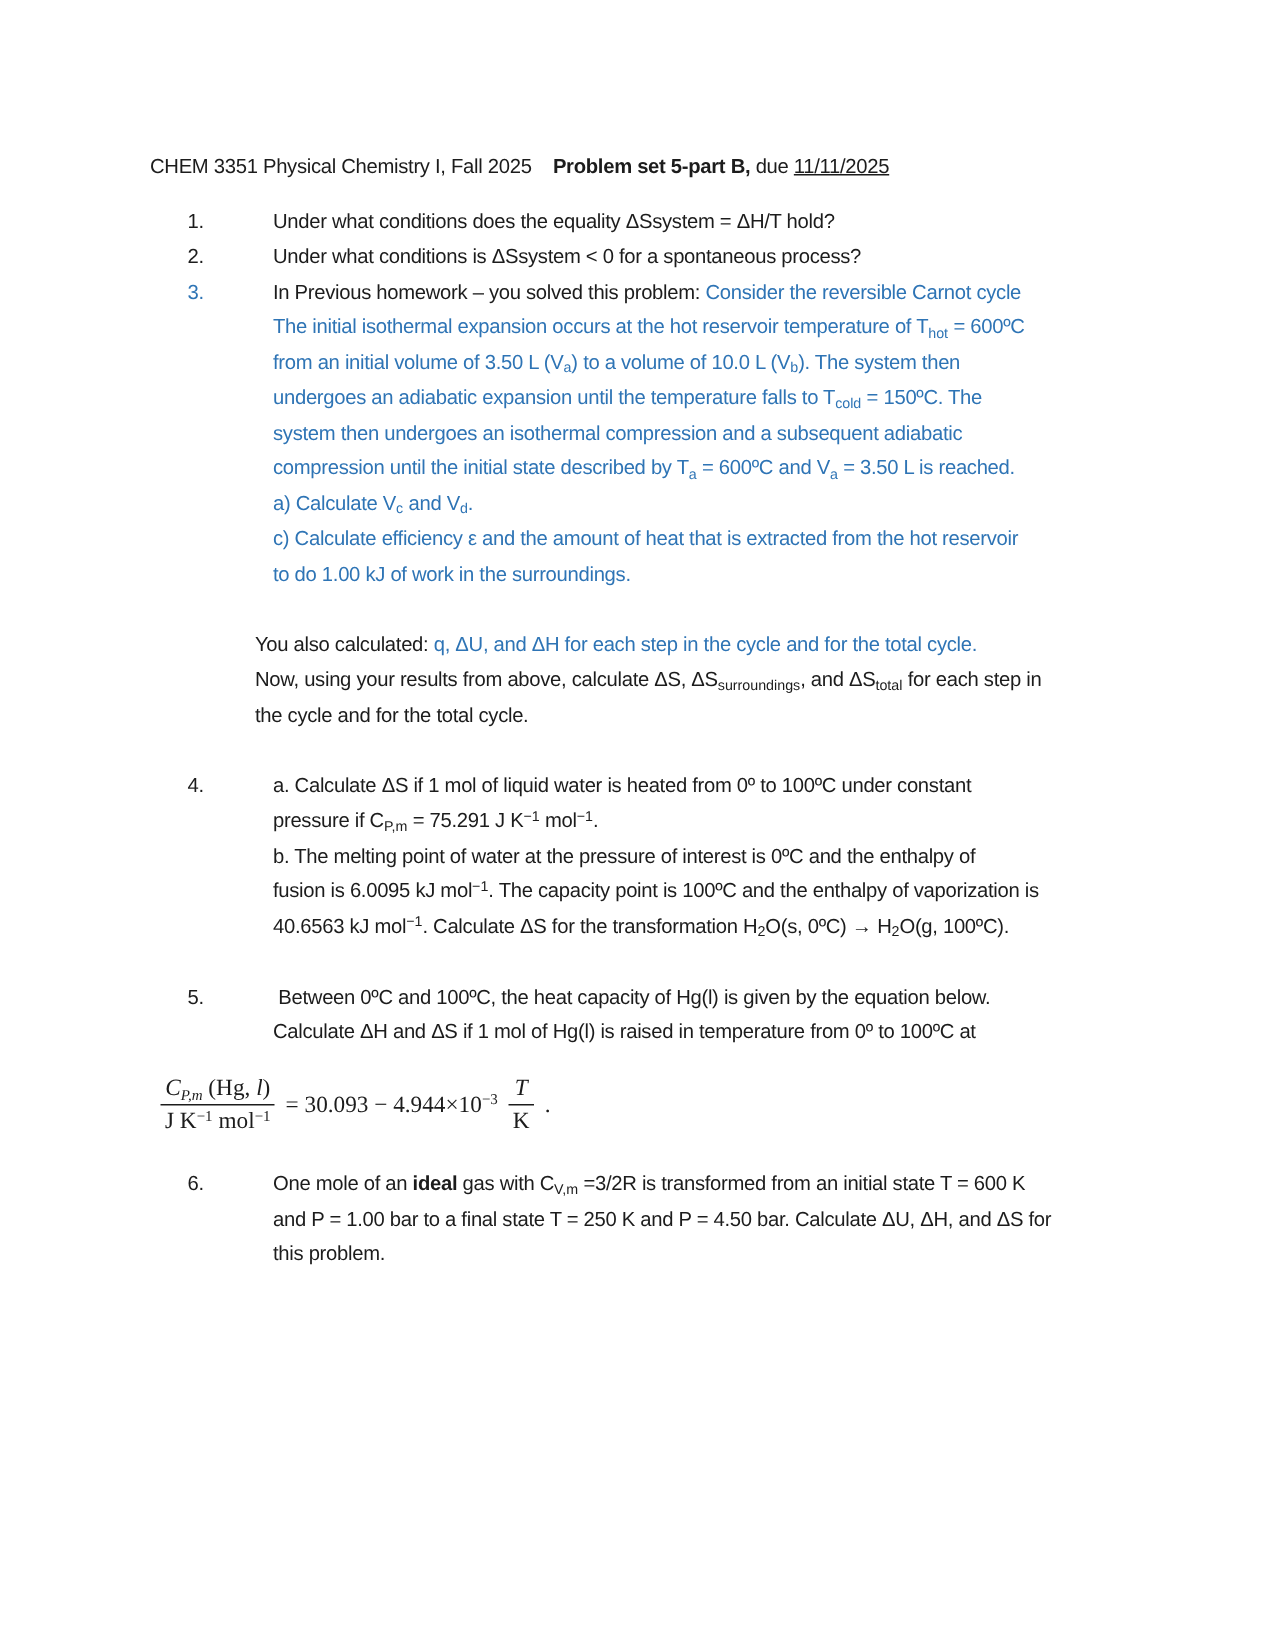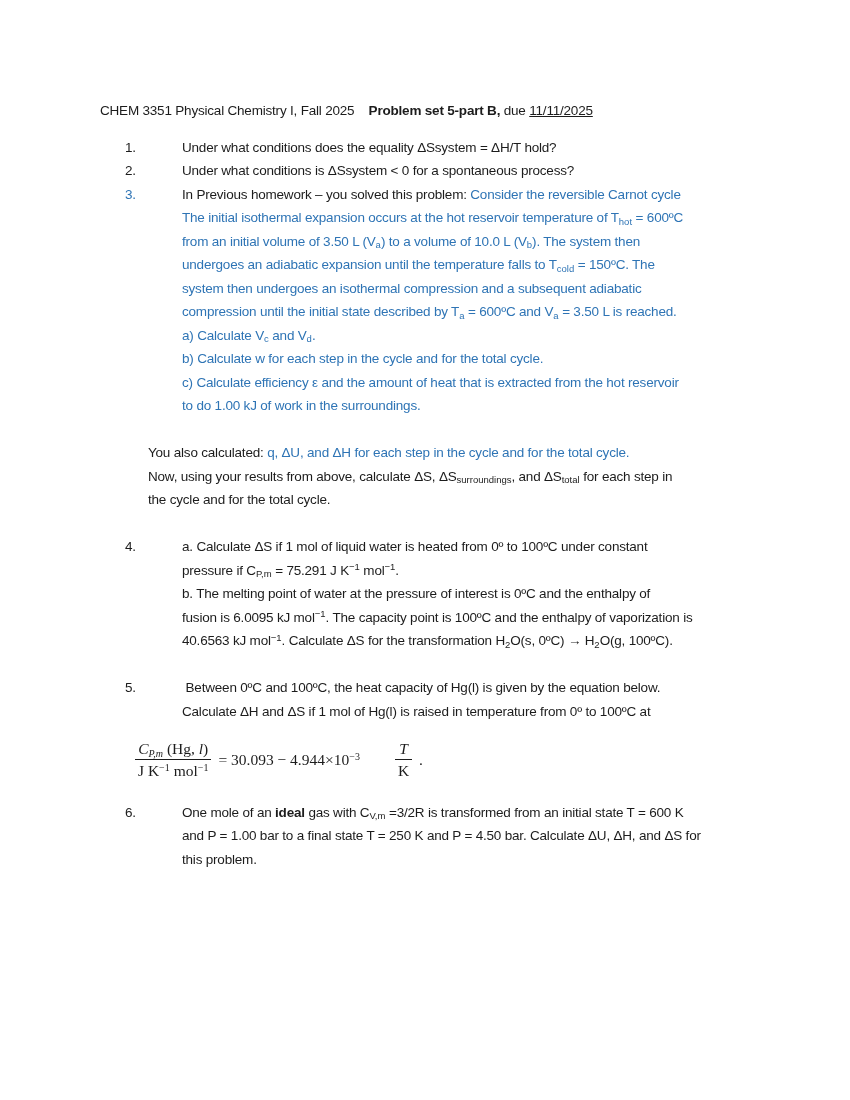--- a/index.html
+++ b/index.html
@@ -21,40 +21,40 @@
     letter-spacing: -0.2px;
     line-height: 23.5px;
     color: var(--text);
   }
   .header { margin-bottom: 13px; white-space: pre; }
   .line { white-space: pre; height: 23.5px; }
   .spacer { height: 23.5px; }
   .list-item { display: flex; align-items: flex-start; }
   .num { flex: 0 0 auto; margin-left: 25px; width: 26px; white-space: pre; }
   .content { flex: 1 1 auto; min-width: 0; margin-left: 31px; }
-  .paragraph { margin-left: 48px; }
+  .paragraph { margin-left: 70px; }
   .blue { color: var(--blue); }
   .bold { font-weight: 700; }
   .underline { text-decoration: underline; }
   .italic { font-style: italic; }
   .sub { font-size: 9.5px; position: relative; top: 2.5px; letter-spacing: 0; }
   .sup { font-size: 9.5px; position: relative; top: -4.5px; letter-spacing: 0; }
   .equation {
     display: flex;
     align-items: center;
     gap: 7px;
     margin: 16px 0 20px 7px;
     font-family: "Liberation Serif", "DejaVu Serif", serif;
     font-size: 15.5px;
     line-height: 1.25;
     letter-spacing: 0;
     white-space: pre;
     color: var(--text);
   }
-  .frac { display: inline-flex; flex-direction: column; align-items: center; margin-left: 28px; }
+  .frac { display: inline-flex; flex-direction: column; align-items: center; }
   .frac .fnum { padding: 0 3px 1px 3px; }
   .frac .fden { border-top: 1.3px solid currentColor; padding: 1px 3px 0 3px; }
   .equation .sup { font-size: 10px; top: -5px; }
   .equation .sub { font-size: 10px; top: 3px; }
   .eq-tail { align-self: center; }
 </style>
 </head>
 <body>
 
 <div class="page">
@@ -75,21 +75,20 @@
       <div class="list-item">
         <div class="num blue">3.</div>
         <div class="content">
           <div class="line"><span>In Previous homework – you solved this problem: </span><span class="blue">Consider the reversible Carnot cycle</span></div>
           <div class="line"><span class="blue">The initial isothermal expansion occurs at the hot reservoir temperature of T</span><span class="blue sub">hot</span><span class="blue"> = 600ºC</span></div>
           <div class="line"><span class="blue">from an initial volume of 3.50 L (V</span><span class="blue sub">a</span><span class="blue">) to a volume of 10.0 L (V</span><span class="blue sub">b</span><span class="blue">). The system then</span></div>
           <div class="line"><span class="blue">undergoes an adiabatic expansion until the temperature falls to T</span><span class="blue sub">cold</span><span class="blue"> = 150ºC. The</span></div>
           <div class="line"><span class="blue">system then undergoes an isothermal compression and a subsequent adiabatic</span></div>
           <div class="line"><span class="blue">compression until the initial state described by T</span><span class="blue sub">a</span><span class="blue"> = 600ºC and V</span><span class="blue sub">a</span><span class="blue"> = 3.50 L is reached.</span></div>
           <div class="line"><span class="blue">a) Calculate V</span><span class="blue sub">c</span><span class="blue"> and V</span><span class="blue sub">d</span><span class="blue">.</span></div>
-          <div class="line"><span class="blue">b) Calculate w for each step in the cycle and for the total cycle.</span></div>
           <div class="line"><span class="blue">c) Calculate efficiency ε and the amount of heat that is extracted from the hot reservoir</span></div>
           <div class="line"><span class="blue">to do 1.00 kJ of work in the surroundings.</span></div>
         </div>
       </div>
       <div class="spacer"></div>
       <div class="paragraph">
         <div class="line"><span>You also calculated: </span><span class="blue">q, ΔU, and ΔH for each step in the cycle and for the total cycle.</span></div>
         <div class="line"><span>Now, using your results from above, calculate ΔS, ΔS</span><span class="sub">surroundings</span><span>, and ΔS</span><span class="sub">total</span><span> for each step in</span></div>
         <div class="line"><span>the cycle and for the total cycle.</span></div>
       </div>

